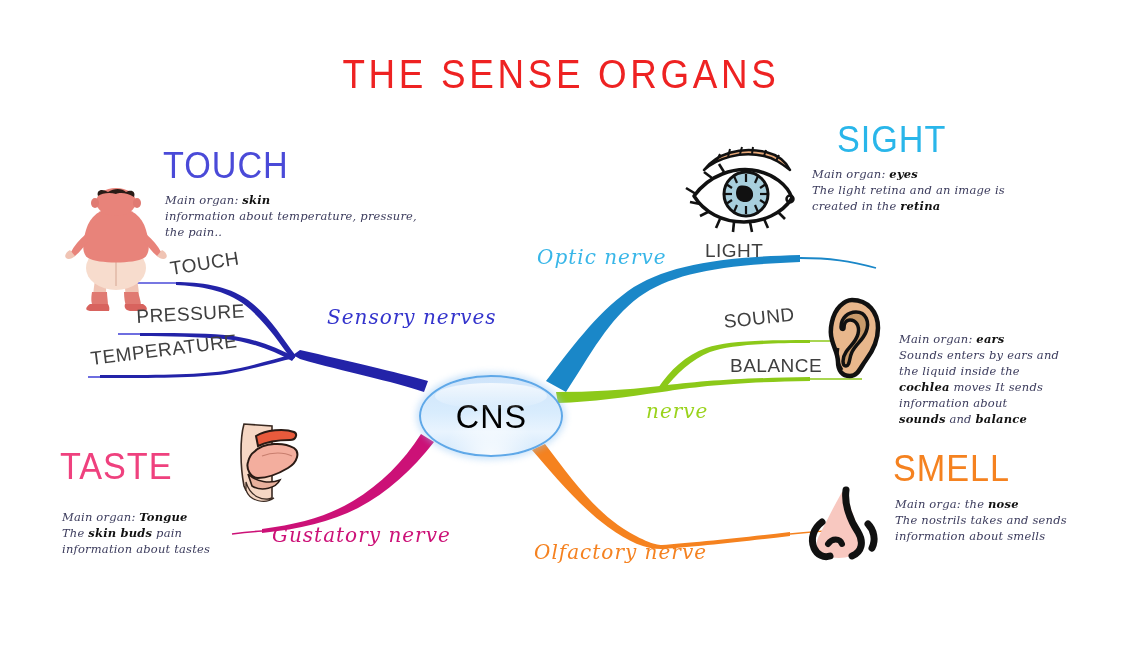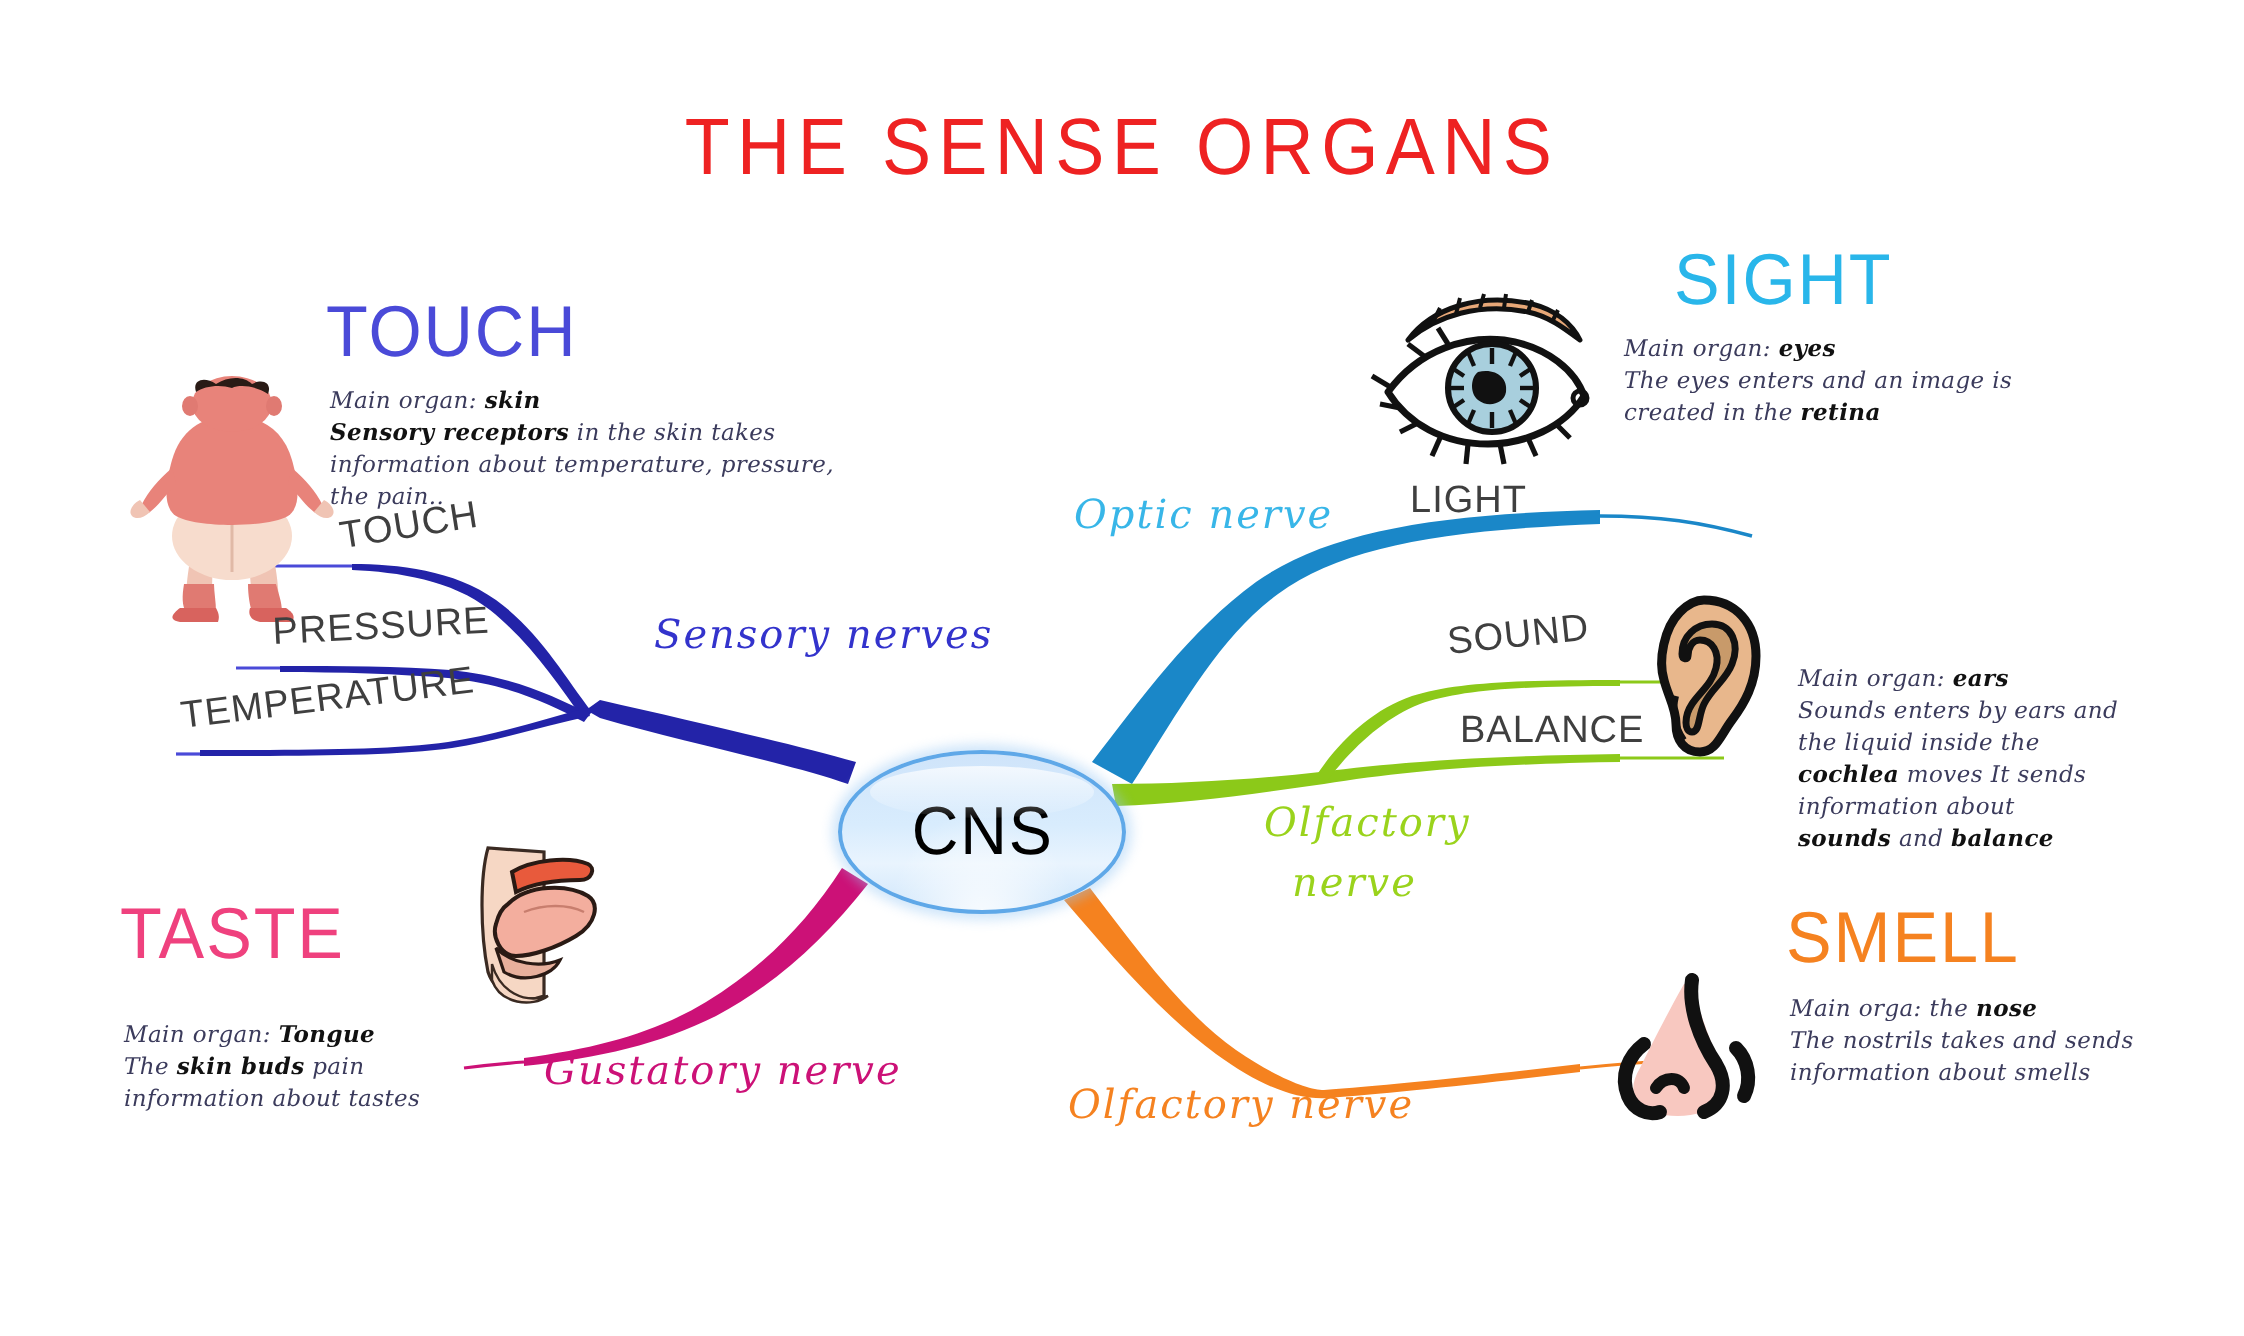--- a/index.html
+++ b/index.html
@@ -291,41 +291,38 @@
 
   <div class="abs" id="title">THE SENSE ORGANS</div>
 
   <div class="abs" style="left:163px; top:148px;">
     <div class="sense-heading" style="color:#4a4ad8;">TOUCH</div>
   </div>
   <div class="abs sense-body" style="left:165px; top:192px;">
     <div>
       <span>Main organ: </span><b>skin</b>
     </div>
-    <div>
-      <b>Sensory receptors</b><span> in the skin takes</span>
-    </div>
     <div>information about temperature, pressure,</div>
     <div>the pain..</div>
   </div>
 
   <div class="abs branch-caption" style="left:172px; top:258px; transform:rotate(-9deg);">TOUCH</div>
   <div class="abs branch-caption" style="left:137px; top:306px; transform:rotate(-3deg);">PRESSURE</div>
   <div class="abs branch-caption" style="left:92px; top:348px; transform:rotate(-7deg);">TEMPERATURE</div>
 
   <div class="abs nerve-label" style="left:327px; top:305px; color:#3333cc;">Sensory nerves</div>
 
   <div class="abs" style="left:810px; top:122px;margin-left:27px;">
     <div class="sense-heading" style="color:#29b6ea;">SIGHT</div>
   </div>
   <div class="abs sense-body" style="left:812px; top:166px;">
     <div>
       <span>Main organ: </span><b>eyes</b>
     </div>
-    <div>The eyes enters and an image is</div>
+    <div>The light retina and an image is</div>
     <div>
       <span>created in the </span><b>retina</b>
     </div>
   </div>
   <div class="abs branch-caption" style="left:705px; top:240px;">LIGHT</div>
   <div class="abs nerve-label" style="left:537px; top:245px; color:#38b6e8;">Optic nerve</div>
 
   <div class="abs sense-body" style="left:899px; top:331px;">
     <div>
       <span>Main organ: </span><b>ears</b>
@@ -336,21 +333,20 @@
       <b>cochlea</b><span> moves It sends</span>
     </div>
     <div>information about</div>
     <div>
       <b>sounds</b><span> and </span><b>balance</b>
     </div>
   </div>
   <div class="abs branch-caption" style="left:725px; top:311px; transform:rotate(-6deg);">SOUND</div>
   <div class="abs branch-caption" style="left:730px; top:355px;">BALANCE</div>
   <div class="abs nerve-label" style="left:632px; top:396px; color:#9ad31c; line-height:30px;">
-    <div>Olfactory</div>
     <div style="margin-left:14px;">nerve</div>
   </div>
 
   <div class="abs" style="left:893px; top:451px;">
     <div class="sense-heading" style="color:#f58220;">SMELL</div>
   </div>
   <div class="abs sense-body" style="left:895px; top:496px;">
     <div>
       <span>Main orga: </span><span>the </span><b>nose</b>
     </div>

